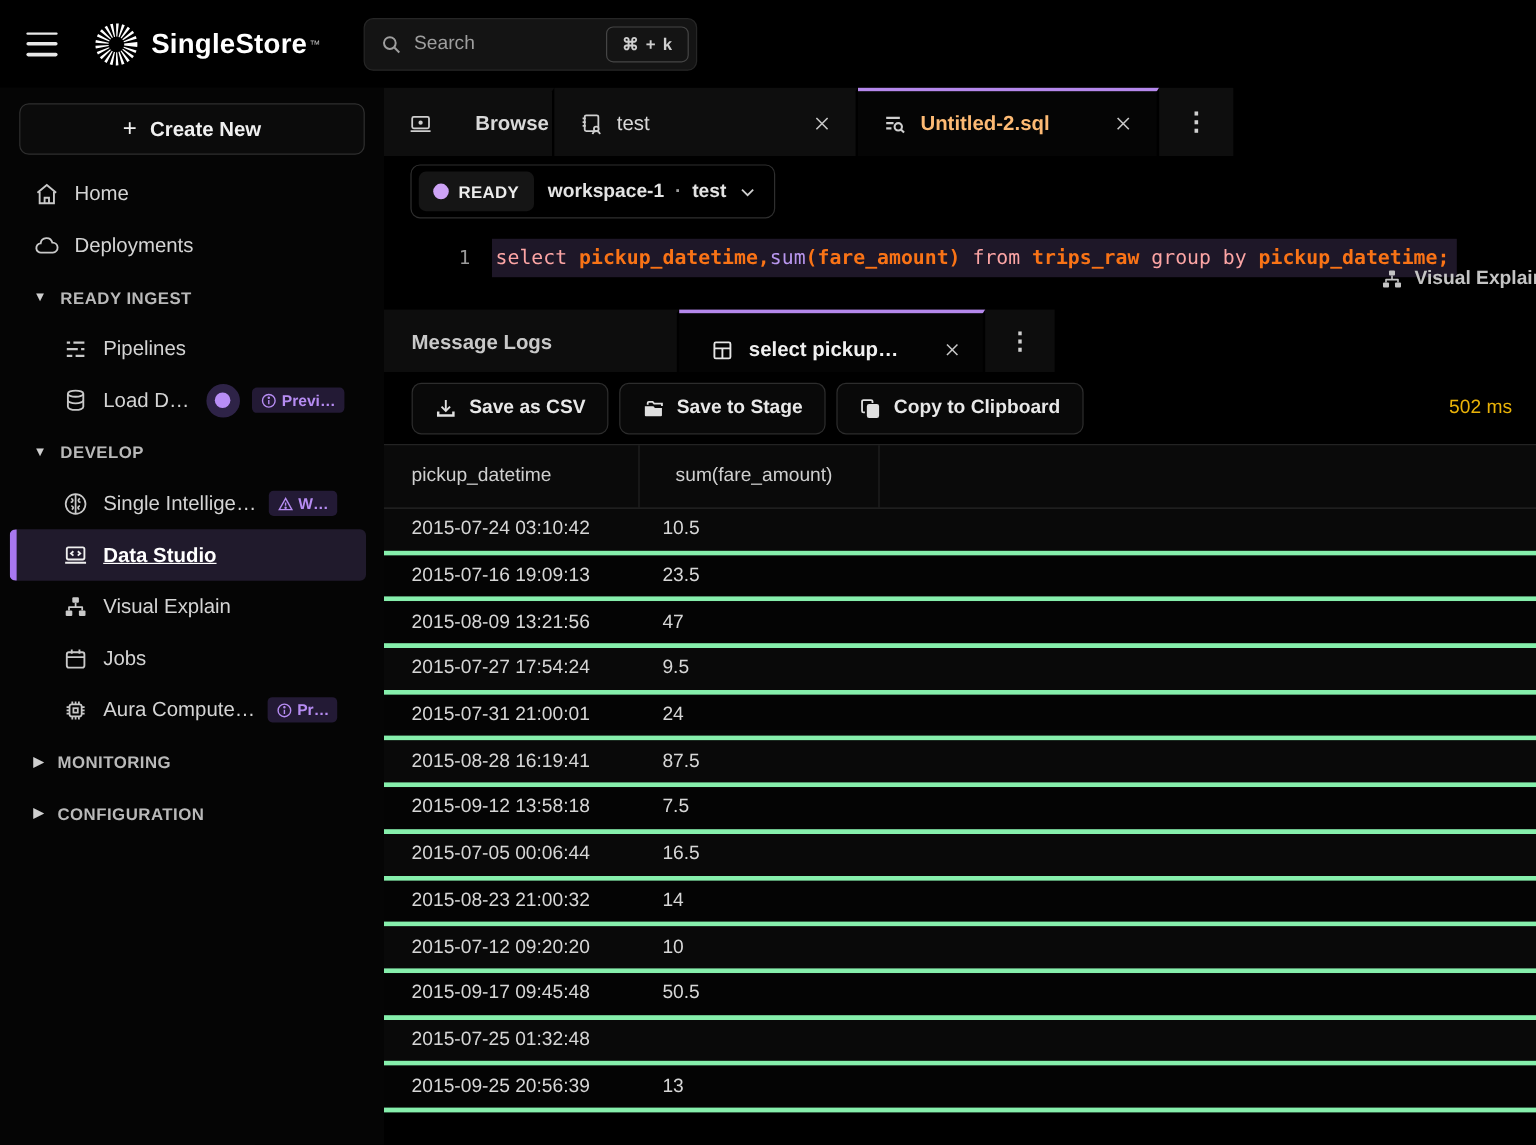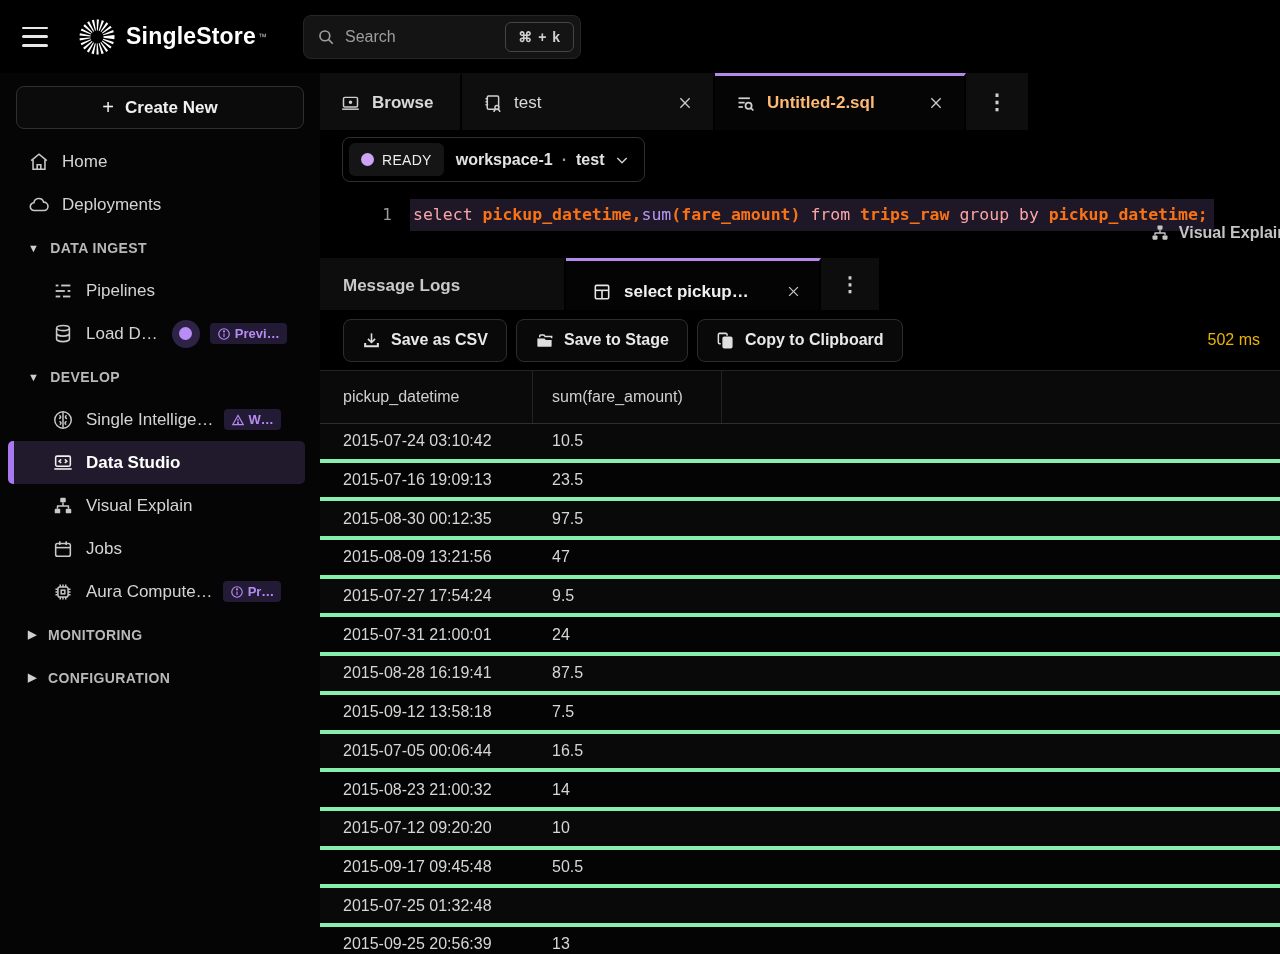--- a/index.html
+++ b/index.html
@@ -28,49 +28,49 @@
     display:flex; align-items:center; justify-content:center; color:#f0f0f0; font-size:17px; font-weight:bold; cursor:pointer; }
   .create-btn .plus { font-size:20px; font-weight:400; margin-right:11px; }
   .nav { margin-top:11px; }
   .nav-item { height:43px; display:flex; align-items:center; padding-left:28px; font-size:17px; color:#d4d4d4; cursor:pointer; }
   .nav-item .nicon { width:22px; height:22px; margin-right:12px; flex-shrink:0; color:#c9c9c9; }
   .nav-sub { padding-left:52px; }
   .nav-section { height:43px; display:flex; align-items:center; padding-left:28px; font-size:14px; font-weight:bold;
     color:#b9b9b9; letter-spacing:.4px; cursor:pointer; }
   .nav-section .tri { font-size:11px; margin-right:11px; color:#cfcfcf; }
   .active-item { margin:0 15px 0 8px; border-left:6px solid #a878f0; border-radius:5px; background:#201a2c;
-    padding-left:38px; color:#fff; font-weight:bold; }
+    padding-left:38px; color:#fff; font-weight:bold;text-decoration:underline; }
   .active-item .nicon { color:#efefef; }
   .badge { margin-left:10px; background:#231a35; border-radius:4px; color:#b68cf2; font-size:13px; font-weight:bold;
     padding:3px 7px; display:flex; align-items:center; white-space:nowrap; }
   .badge svg { margin-right:4px; }
   .toggle-dot { width:28px; height:28px; border-radius:50%; background:#2e2347; margin-left:14px;
     display:flex; align-items:center; justify-content:center; cursor:pointer; flex-shrink:0; }
   .toggle-dot i { width:13px; height:13px; border-radius:50%; background:#b88ef6; }
 
   
   .main { flex:1; display:flex; flex-direction:column; background:#000; position:relative; overflow:hidden; }
 
   .tabbar { height:57px; display:flex; }
   .tab { display:flex; align-items:center; background:#0e0e0e; border-right:2px solid #000; padding:0 20px;
     font-size:17px; color:#d9d9d9; cursor:pointer; border-top:3px solid transparent; }
   .tab .ticon { width:21px; height:21px; margin-right:11px; color:#cfcfcf; flex-shrink:0; }
-  .tab-browse { width:142px; font-weight:600; }
+  .tab-browse { width:142px; font-weight:600;gap:24px; }
   .tab-test { width:253px; }
   .tab-active { width:251px; background:#050505; border-top:3px solid #b588ec; color:#fdba74; font-weight:bold; }
   .tab .x { margin-left:auto; color:#c9c9c9; width:16px; height:16px; cursor:pointer; flex-shrink:0; }
   .kebab-box { width:62px; background:#0e0e0e; display:flex; align-items:center; justify-content:center;
     color:#d0d0d0; font-size:21px; font-weight:bold; cursor:pointer; }
   .tabbar-rest { flex:1; background:#000; }
 
   .connbar { height:59px; display:flex; align-items:center; padding-left:22px; }
   .conn-pill { border:1px solid #2f2f2f; border-radius:8px; height:45px; display:flex; align-items:center; padding:0 14px 0 6px; cursor:pointer; }
   .ready-chip { background:#151515; border-radius:6px; height:33px; display:flex; align-items:center; padding:0 12px; margin-right:12px; }
   .ready-dot { width:13px; height:13px; border-radius:50%; background:#cda3f5; margin-right:8px; }
-  .ready-text { color:#ededed; font-size:14px; font-weight:normal; letter-spacing:.3px; }
+  .ready-text { color:#ededed; font-size:14px; font-weight:bold; letter-spacing:.3px; }
   .conn-ws { color:#e3e3e3; font-size:16px; font-weight:600; }
   .conn-sep { color:#9a9a9a; margin:0 9px; font-weight:bold; }
   .conn-db { color:#e3e3e3; font-size:16px; font-weight:600; }
   .conn-chev { width:16px; height:16px; margin-left:10px; color:#cfcfcf; }
   .vx-link { position:absolute; right:-7px; top:150px; display:flex; align-items:center; color:#c4c4c4;
     font-size:16px; font-weight:600; cursor:pointer; }
   .vx-link svg { width:20px; height:20px; margin-right:9px; }
 
   .editor { height:69px; padding-top:10px; }
   .code-row { display:flex; align-items:stretch; height:32px; }
@@ -93,21 +93,21 @@
     color:#d0d0d0; font-size:20px; font-weight:bold; cursor:pointer; }
   .result-rest { flex:1; background:#000; }
 
   .actionbar { height:60px; display:flex; align-items:center; padding:0 20px 0 23px; gap:9px; }
   .abtn { height:43px; border:1px solid #2d2d2d; border-radius:8px; background:#090909; display:flex;
     align-items:center; padding:0 18px; font-size:16px; font-weight:bold; color:#e8e8e8; cursor:pointer; }
   .abtn svg { width:19px; height:19px; margin-right:10px; color:#e0e0e0; }
   .duration { margin-left:auto; color:#eab308; font-size:16px; }
 
   .tablewrap { flex:1; overflow:hidden; }
-  .thead { height:54px; display:flex; background:#0a0a0a; border-top:1px solid #232323; border-bottom:1px solid #2e2e2e; }
+  .thead { height:54px; display:flex; background:#0a0a0a; border-top:1px solid #232323; border-bottom:1px solid #2e2e2e;gap:11px; }
   .hcell { display:flex; align-items:center; font-size:16px; color:#cfcfcf; border-right:1px solid #232323; }
   .c1 { width:213px; padding-left:23px; flex-shrink:0; }
   .c2 { width:189px; padding-left:19px; flex-shrink:0; }
   .hfill { flex:1; border-right:none; }
   .trow { height:38.7px; display:flex; border-bottom:4px solid #86efac; cursor:default; }
   .trow.odd { background:#090909; }
   .trow.even { background:#040404; }
   .tcell { display:flex; align-items:center; font-size:16px; color:#d6d6d6; }
 </style>
 </head>
@@ -153,21 +153,21 @@
         <span>Home</span>
       </div>
       <div class="nav-item">
         <svg class="nicon" viewBox="0 0 24 24" fill="none" stroke="currentColor" stroke-width="1.7">
           <path d="M7 18a4.2 4.2 0 0 1-.6-8.4A5.4 5.4 0 0 1 17 8.9 4 4 0 0 1 17.5 18Z"></path>
         </svg>
         <span>Deployments</span>
       </div>
       <div class="nav-section">
         <span class="tri">▼</span>
-        <span>DATA INGEST</span>
+        <span>READY INGEST</span>
       </div>
       <div class="nav-item nav-sub">
         <svg class="nicon" viewBox="0 0 24 24" fill="none" stroke="currentColor" stroke-width="2">
           <line x1="4" y1="6" x2="7" y2="6"></line>
             <line x1="10" y1="6" x2="20" y2="6"></line>
           <line x1="4" y1="12" x2="14" y2="12"></line>
             <line x1="17" y1="12" x2="20" y2="12"></line>
           <line x1="4" y1="18" x2="9" y2="18"></line>
             <line x1="12" y1="18" x2="20" y2="18"></line>
         </svg>
@@ -393,24 +393,20 @@
       </div>
       <div>
           <div class="trow odd">
             <div class="tcell c1">2015-07-24 03:10:42</div>
             <div class="tcell c2">10.5</div>
           </div>
           <div class="trow even">
             <div class="tcell c1">2015-07-16 19:09:13</div>
             <div class="tcell c2">23.5</div>
           </div>
-          <div class="trow odd">
-            <div class="tcell c1">2015-08-30 00:12:35</div>
-            <div class="tcell c2">97.5</div>
-          </div>
           <div class="trow even">
             <div class="tcell c1">2015-08-09 13:21:56</div>
             <div class="tcell c2">47</div>
           </div>
           <div class="trow odd">
             <div class="tcell c1">2015-07-27 17:54:24</div>
             <div class="tcell c2">9.5</div>
           </div>
           <div class="trow even">
             <div class="tcell c1">2015-07-31 21:00:01</div>

